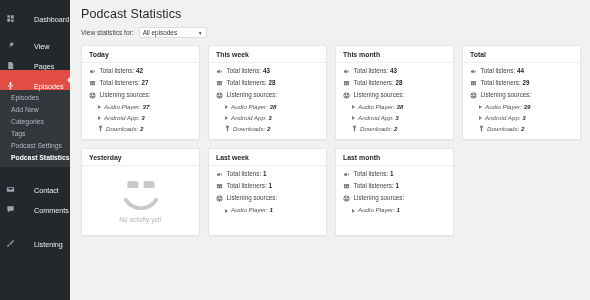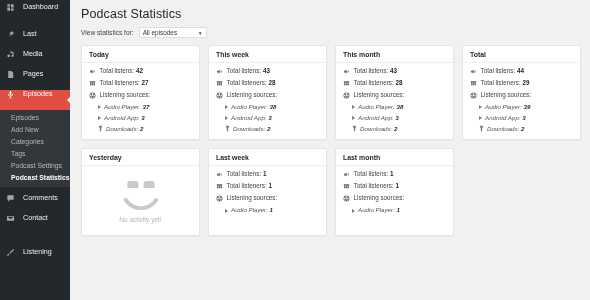--- a/index.html
+++ b/index.html
@@ -13,26 +13,26 @@
 
   
   .sidebar {
     width: 70px; flex: 0 0 70px;
     background: #23282d;
     color: #eee;
     padding-top: 3px;
     position: relative;
   }
   .menu-item {
-    display: flex; align-items: flex-start;
+    display: flex; align-items: flex-end;
     height: 20px;
     padding-left: 6px;
     font-size: 7.2px;
     color: #eee;
-    gap: 8px;
+    gap: 19px;
     line-height: 1;
     white-space: nowrap;
   }
   .menu-item .mi-icon {
     width: 9px; height: 9px;
     flex: 0 0 9px;
     display: flex; align-items: center; justify-content: center;
     color: #a0a5aa;
   }
   .menu-item .mi-icon svg { width: 9px; height: 9px; display: block; }
@@ -191,30 +191,21 @@
         </span>
         <span>Dashboard</span>
       </div>
       <div class="menu-sep"></div>
       <div class="menu-item">
         <span class="mi-icon">
           <svg viewBox="0 0 20 20" fill="currentColor">
             <path d="M13 2l5 5-3 1-1.5 4.5L11 10l-5 6 4-7-3-2.5L11.5 5 13 2z"></path>
           </svg>
         </span>
-        <span>Last</span>
-      </div>
-      <div class="menu-item">
-        <span class="mi-icon">
-          <svg viewBox="0 0 20 20" fill="currentColor">
-            <circle cx="6" cy="13" r="3"></circle>
-            <path d="M11 3l6 2v8a2.5 2.5 0 1 1-2-2.4V7l-3-1v2.2l-2-.7V3z"></path>
-          </svg>
-        </span>
-        <span>Media</span>
+        <span>View</span>
       </div>
       <div class="menu-item">
         <span class="mi-icon">
           <svg viewBox="0 0 20 20" fill="currentColor">
             <path d="M5 2h7l4 4v12H5V2zm2 5h6v1.5H7V7zm0 3h6v1.5H7V10zm0 3h4v1.5H7V13z"></path>
           </svg>
         </span>
         <span>Pages</span>
       </div>
       <div class="menu-item active">
@@ -232,32 +223,32 @@
         <a class="sub-item">Add New</a>
         <a class="sub-item">Categories</a>
         <a class="sub-item">Tags</a>
         <a class="sub-item">Podcast Settings</a>
         <a class="sub-item current">Podcast Statistics</a>
       </div>
       <div class="menu-sep"></div>
       <div class="menu-item">
         <span class="mi-icon">
           <svg viewBox="0 0 20 20" fill="currentColor">
+            <path d="M2 5h16v10H2V5zm2 1.6v.4l6 4 6-4v-.4H4z"></path>
+          </svg>
+        </span>
+        <span>Contact</span>
+      </div>
+      <div class="menu-item">
+        <span class="mi-icon">
+          <svg viewBox="0 0 20 20" fill="currentColor">
             <path d="M3 3h14v10H9l-4 4v-4H3V3z"></path>
           </svg>
         </span>
         <span>Comments</span>
-      </div>
-      <div class="menu-item">
-        <span class="mi-icon">
-          <svg viewBox="0 0 20 20" fill="currentColor">
-            <path d="M2 5h16v10H2V5zm2 1.6v.4l6 4 6-4v-.4H4z"></path>
-          </svg>
-        </span>
-        <span>Contact</span>
       </div>
       <div class="menu-sep"></div>
       <div class="menu-sep"></div>
       <div class="menu-item">
         <span class="mi-icon">
           <svg viewBox="0 0 20 20" fill="currentColor">
             <path d="M16 2l2 2-8.5 8.5-2-2L16 2zM6 12l2 2-3 3-2.5.5L3 15l3-3z"></path>
           </svg>
         </span>
         <span>Listening</span>

